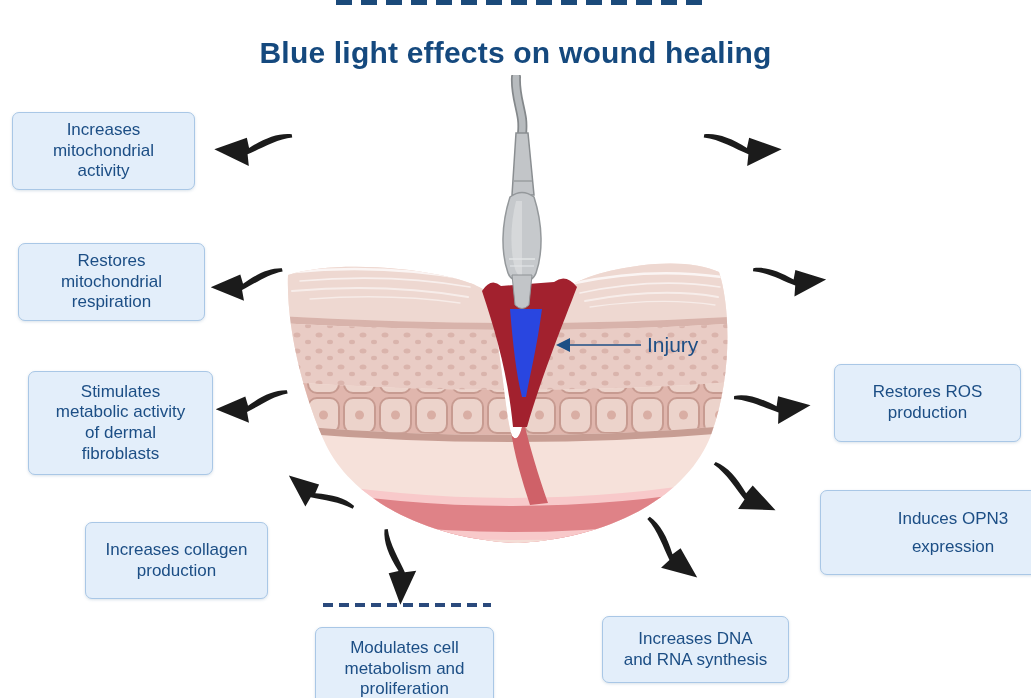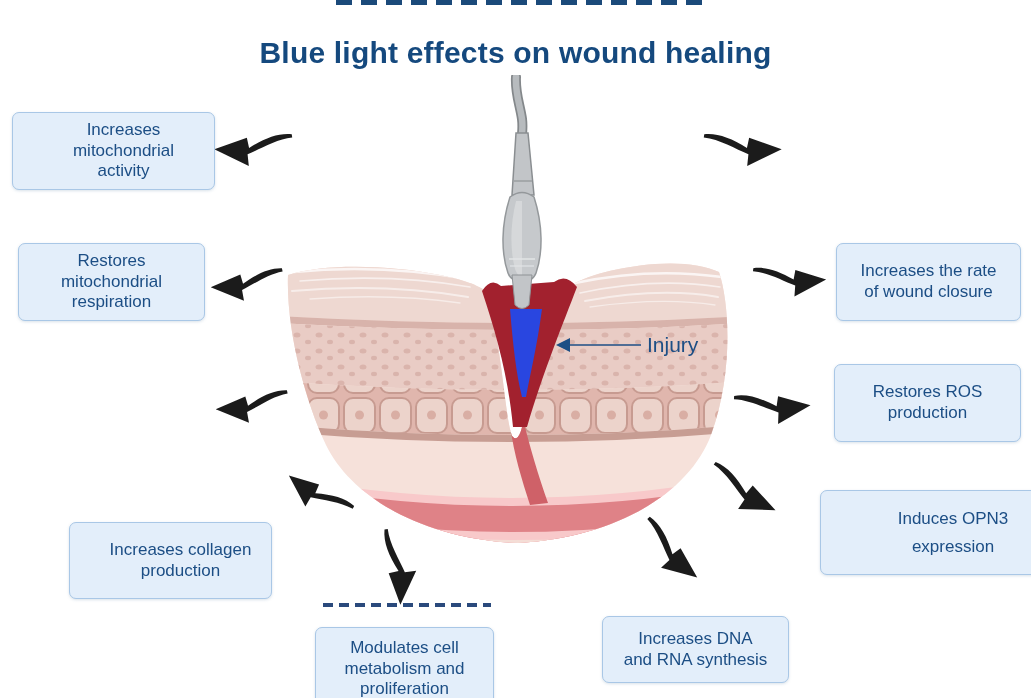--- a/index.html
+++ b/index.html
@@ -133,48 +133,50 @@
   <svg class="arrow" style="left:751px;top:260px;width:80px;height:46px;transform:rotate(-8deg) scaleX(-1);" viewBox="0 0 100 60">
       <path d="M 96 4 C 80 4 64 12 46 26 L 42 14 L 4 32 L 48 48 L 45 34 C 60 26 78 12 97 8 Z" fill="#1B1B1B"></path>
     </svg>
   <svg class="arrow" style="left:734px;top:386px;width:80px;height:48px;transform:rotate(-10deg) scaleX(-1);" viewBox="0 0 100 60">
       <path d="M 96 4 C 80 4 64 12 46 26 L 42 14 L 4 32 L 48 48 L 45 34 C 60 26 78 12 97 8 Z" fill="#1B1B1B"></path>
     </svg>
   <svg class="arrow" style="left:702px;top:469px;width:80px;height:52px;transform:rotate(22deg) scaleX(-1);" viewBox="0 0 100 60">
       <path d="M 96 4 C 80 4 64 12 46 26 L 42 14 L 4 32 L 48 48 L 45 34 C 60 26 78 12 97 8 Z" fill="#1B1B1B"></path>
     </svg>
 
-  <div class="box" style="left:12px;top:112px;width:181px;height:76px;padding-left:20px;">
+  <div class="box" style="left:12px;top:112px;width:181px;height:76px;">
     <span>Increases
 mitochondrial
 activity</span>
   </div>
   <div class="box" style="left:18px;top:243px;width:185px;height:76px;">
     <span>Restores
 mitochondrial
 respiration</span>
   </div>
-  <div class="box" style="left:69px;top:522px;width:181px;height:75px;padding-left:20px;">
+  <div class="box" style="left:28px;top:371px;width:183px;height:102px;">
+    <span>Stimulates
+metabolic activity
+of dermal
+fibroblasts</span>
+  </div>
+  <div class="box" style="left:85px;top:522px;width:181px;height:75px;">
     <span>Increases collagen
 production</span>
   </div>
   <div class="box" style="left:315px;top:607px;width:177px;height:82px;margin-top:20px;">
     <span>Modulates cell
 metabolism and
 proliferation</span>
   </div>
   <div class="remnant remnant--b1"></div>
   <div class="box" style="left:602px;top:616px;width:185px;height:65px;">
     <span>Increases DNA
 and RNA synthesis</span>
   </div>
-  <div class="box" style="left:836px;top:243px;width:183px;height:76px;">
-    <span>Increases the rate
-of wound closure</span>
-  </div>
   <div class="box" style="left:834px;top:364px;width:185px;height:76px;">
     <span>Restores ROS
 production</span>
   </div>
   <div class="box box--spacious" style="left:820px;top:490px;width:184px;height:83px;padding-left:40px;">
     <span>Induces OPN3
 expression</span>
   </div>
 
 </div>

